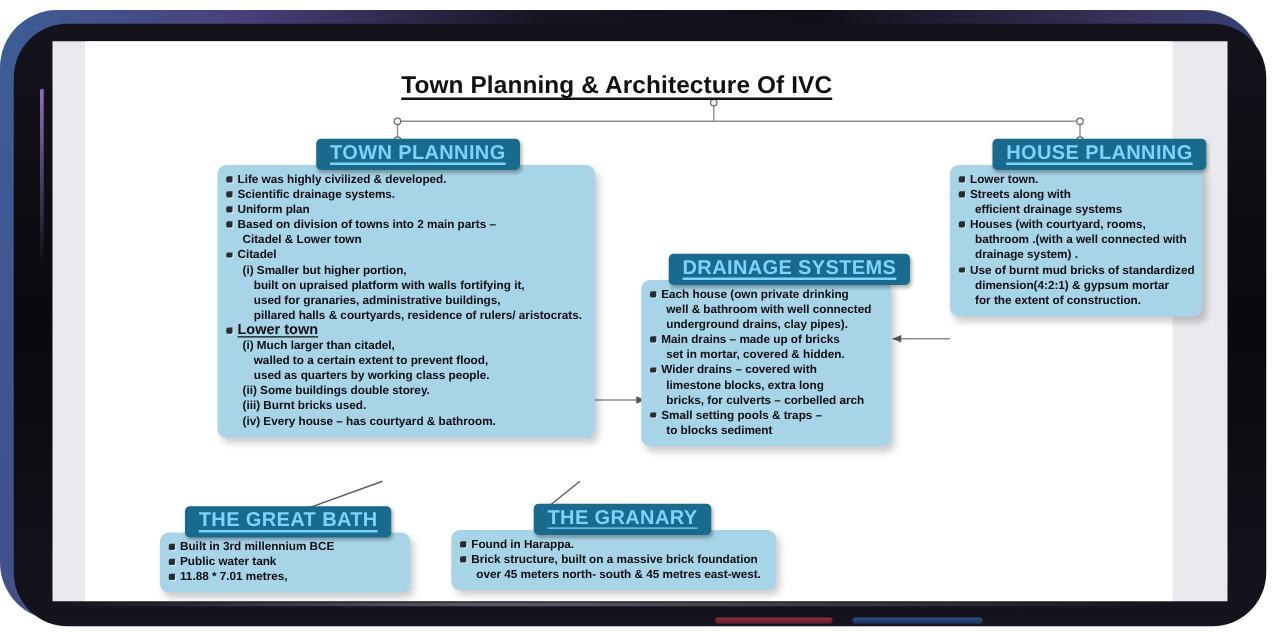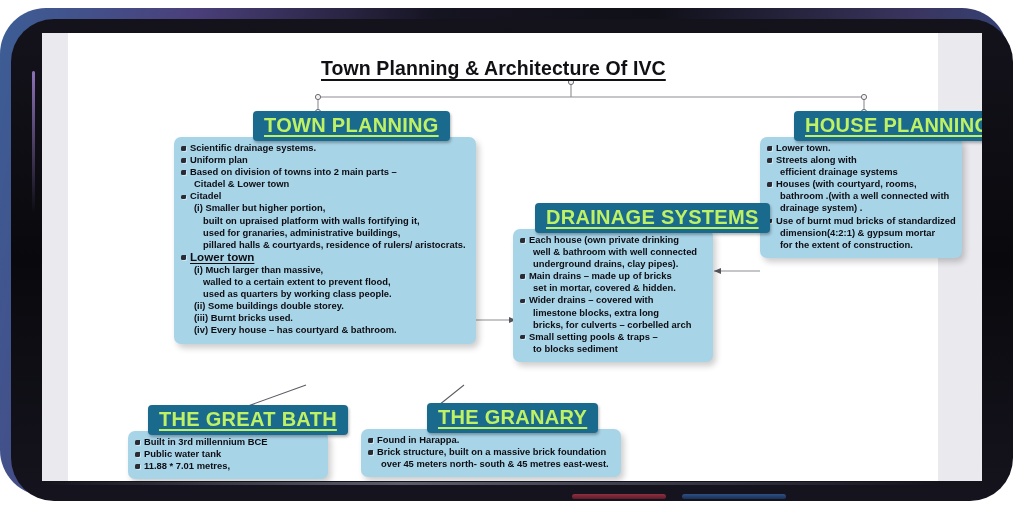--- a/index.html
+++ b/index.html
@@ -79,22 +79,22 @@
     text-decoration-thickness: 1.6px;
     white-space: nowrap;
   }
 
   
   .node { position: absolute; }
   .node-header {
     position: relative;
     display: inline-block;
     background: #1a6a8e;
-    color: #bef264;
-    font-size: 20px;
+    color: #7dd3fc;
+    font-size: 16px;
     font-weight: 700;
     letter-spacing: .3px;
     padding: 3px 11px 4px 11px;
     border-radius: 4px;
     text-decoration: underline;
     text-underline-offset: 2.5px;
     text-decoration-thickness: 1.5px;
     white-space: nowrap;
     box-shadow: 1px 2px 3px rgba(0,0,0,.30);
     z-index: 3;
@@ -203,31 +203,32 @@
           <polygon points="448,287 441,284 441,290" fill="#55555e"></polygon>
           <polygon points="646,238 653,235 653,241" fill="#55555e"></polygon>
         </svg>
 
         <div class="mm-title" style="left:253px; top:24px;">Town Planning &amp; Architecture Of IVC</div>
 
         <div class="node" id="node-town-planning">
           <div class="node-header">TOWN PLANNING</div>
           <div class="node-body">
             <ul>
+              <li class="b">Life was highly civilized &amp; developed.</li>
               <li class="b">Scientific drainage systems.</li>
               <li class="b">Uniform plan</li>
               <li class="b">Based on division of towns into 2 main parts –</li>
               <li class="c">Citadel &amp; Lower town</li>
               <li class="b">Citadel</li>
               <li class="c">(i) Smaller but higher portion,</li>
               <li class="c2">built on upraised platform with walls fortifying it,</li>
               <li class="c2">used for granaries, administrative buildings,</li>
               <li class="c2">pillared halls &amp; courtyards, residence of rulers/ aristocrats.</li>
               <li class="b u"><span class="underline-label">Lower town</span></li>
-              <li class="c">(i) Much larger than massive,</li>
+              <li class="c">(i) Much larger than citadel,</li>
               <li class="c2">walled to a certain extent to prevent flood,</li>
               <li class="c2">used as quarters by working class people.</li>
               <li class="c">(ii) Some buildings double storey.</li>
               <li class="c">(iii) Burnt bricks used.</li>
               <li class="c">(iv) Every house – has courtyard &amp; bathroom.</li>
             </ul>
           </div>
         </div>
 
         <div class="node" id="node-house-planning">

